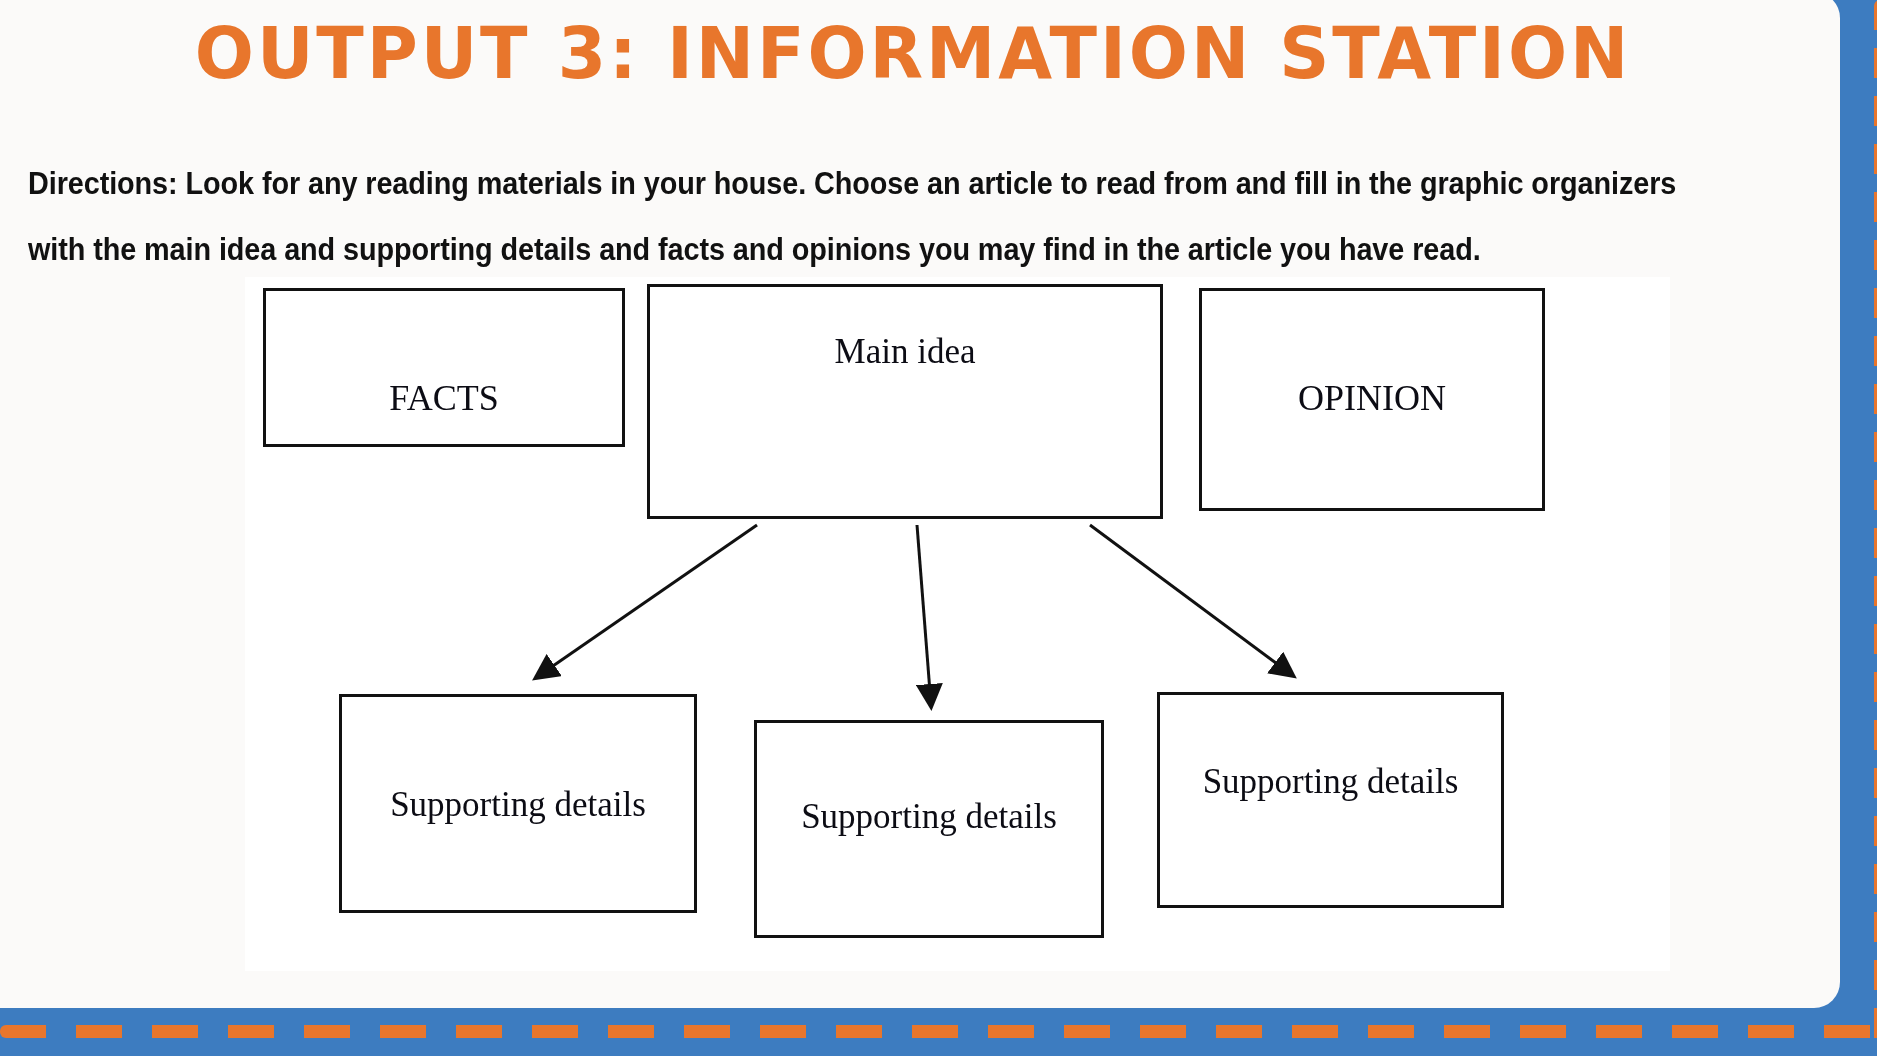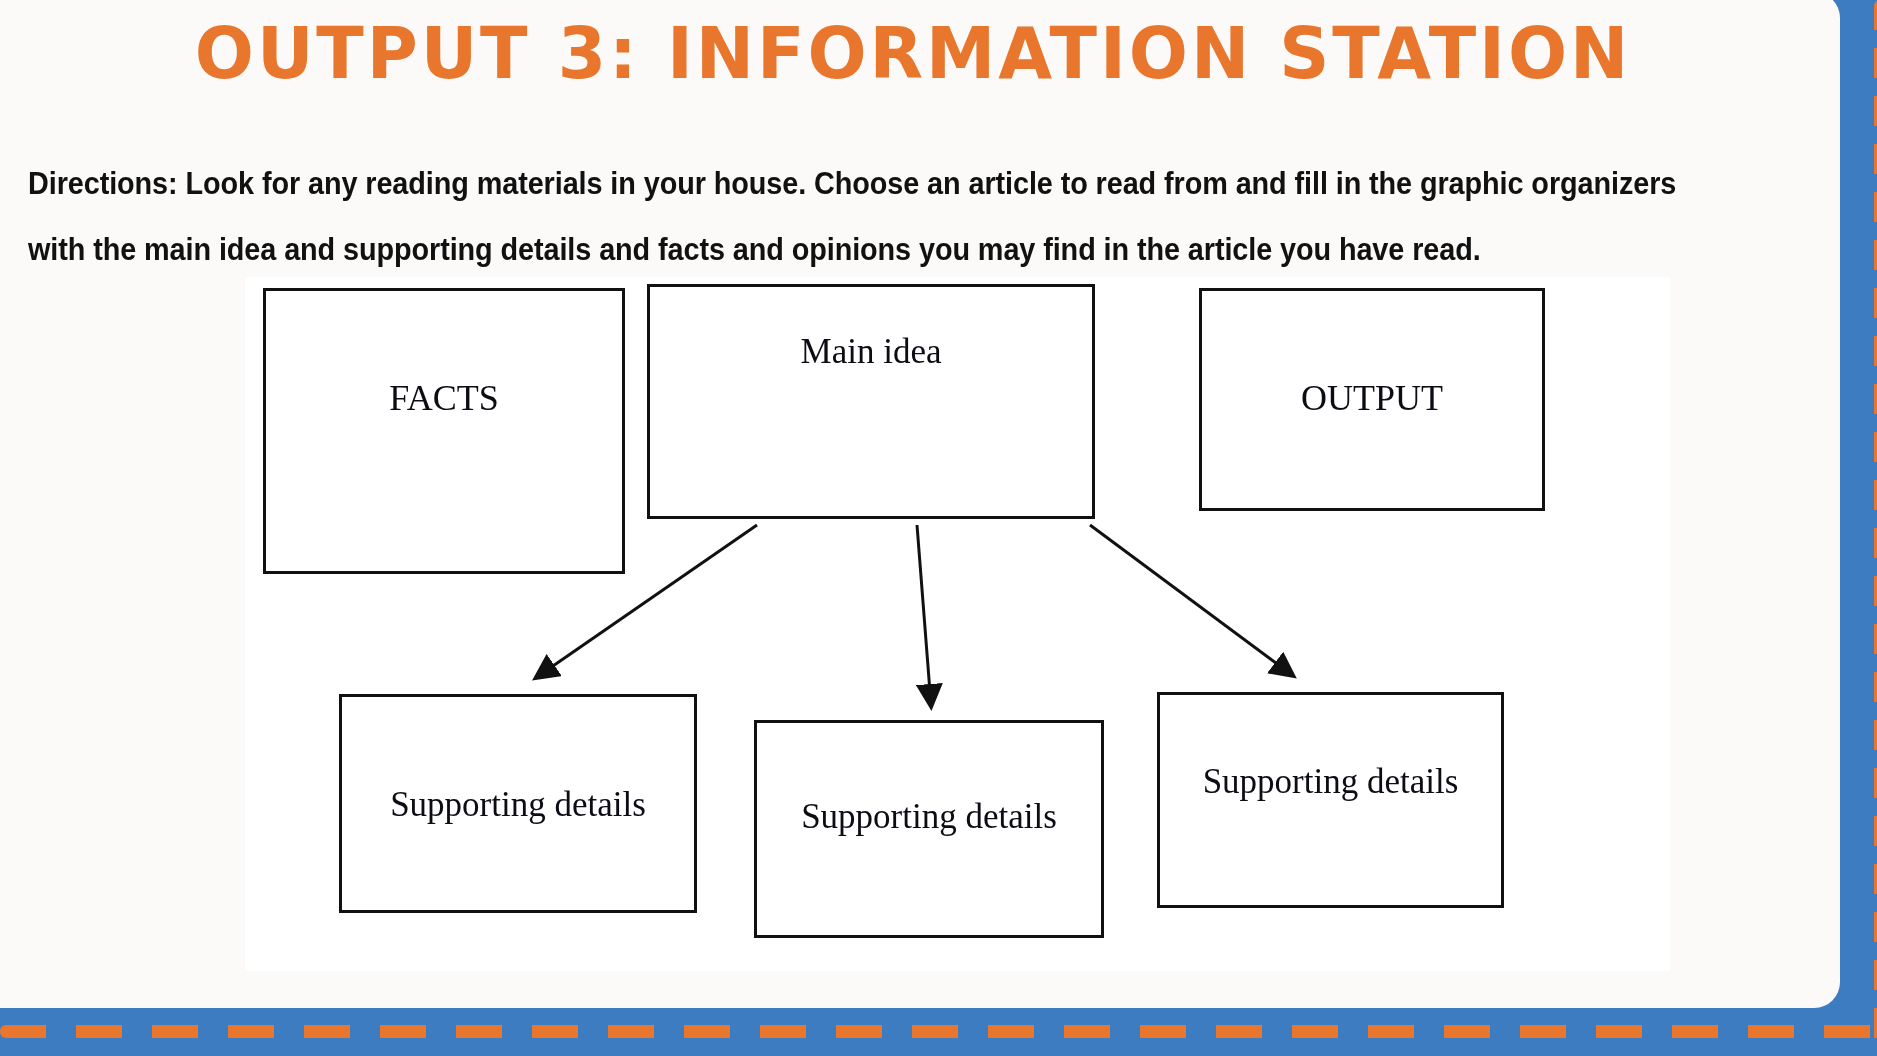--- a/index.html
+++ b/index.html
@@ -118,24 +118,24 @@
     white-space: nowrap;
   }
   .node .node-label {
     position: absolute;
     left: 0;
     width: 100%;
     text-align: center;
   }
 
   
-  #node-facts        { left: 18px;  top: 11px;  width: 362px; height: 286px; }
+  #node-facts        { left: 18px;  top: 11px;  width: 362px; height: 159px; }
   #node-facts   .node-label { top: 86px;  font-size: 36px; }
 
-  #node-main-idea    { left: 402px; top: 7px;   width: 448px; height: 235px; }
+  #node-main-idea    { left: 402px; top: 7px;   width: 516px; height: 235px; }
   #node-main-idea .node-label { top: 45px;  font-size: 35px; }
 
   #node-opinion      { left: 954px; top: 11px;  width: 346px; height: 223px; }
   #node-opinion .node-label { top: 86px;  font-size: 36px; }
 
   
   #node-support-1    { left: 94px;  top: 417px; width: 358px; height: 219px; }
   #node-support-1 .node-label { top: 88px;  font-size: 35px; }
 
   #node-support-2    { left: 509px; top: 443px; width: 350px; height: 218px; }
@@ -188,21 +188,21 @@
 
       <div class="node" id="node-facts">
         <span class="node-label">FACTS</span>
       </div>
 
       <div class="node" id="node-main-idea">
         <span class="node-label">Main idea</span>
       </div>
 
       <div class="node" id="node-opinion">
-        <span class="node-label">OUTPUT</span>
+        <span class="node-label">OPINION</span>
       </div>
 
       <div class="node" id="node-support-1">
         <span class="node-label">Supporting details</span>
       </div>
 
       <div class="node" id="node-support-2">
         <span class="node-label">Supporting details</span>
       </div>
 

